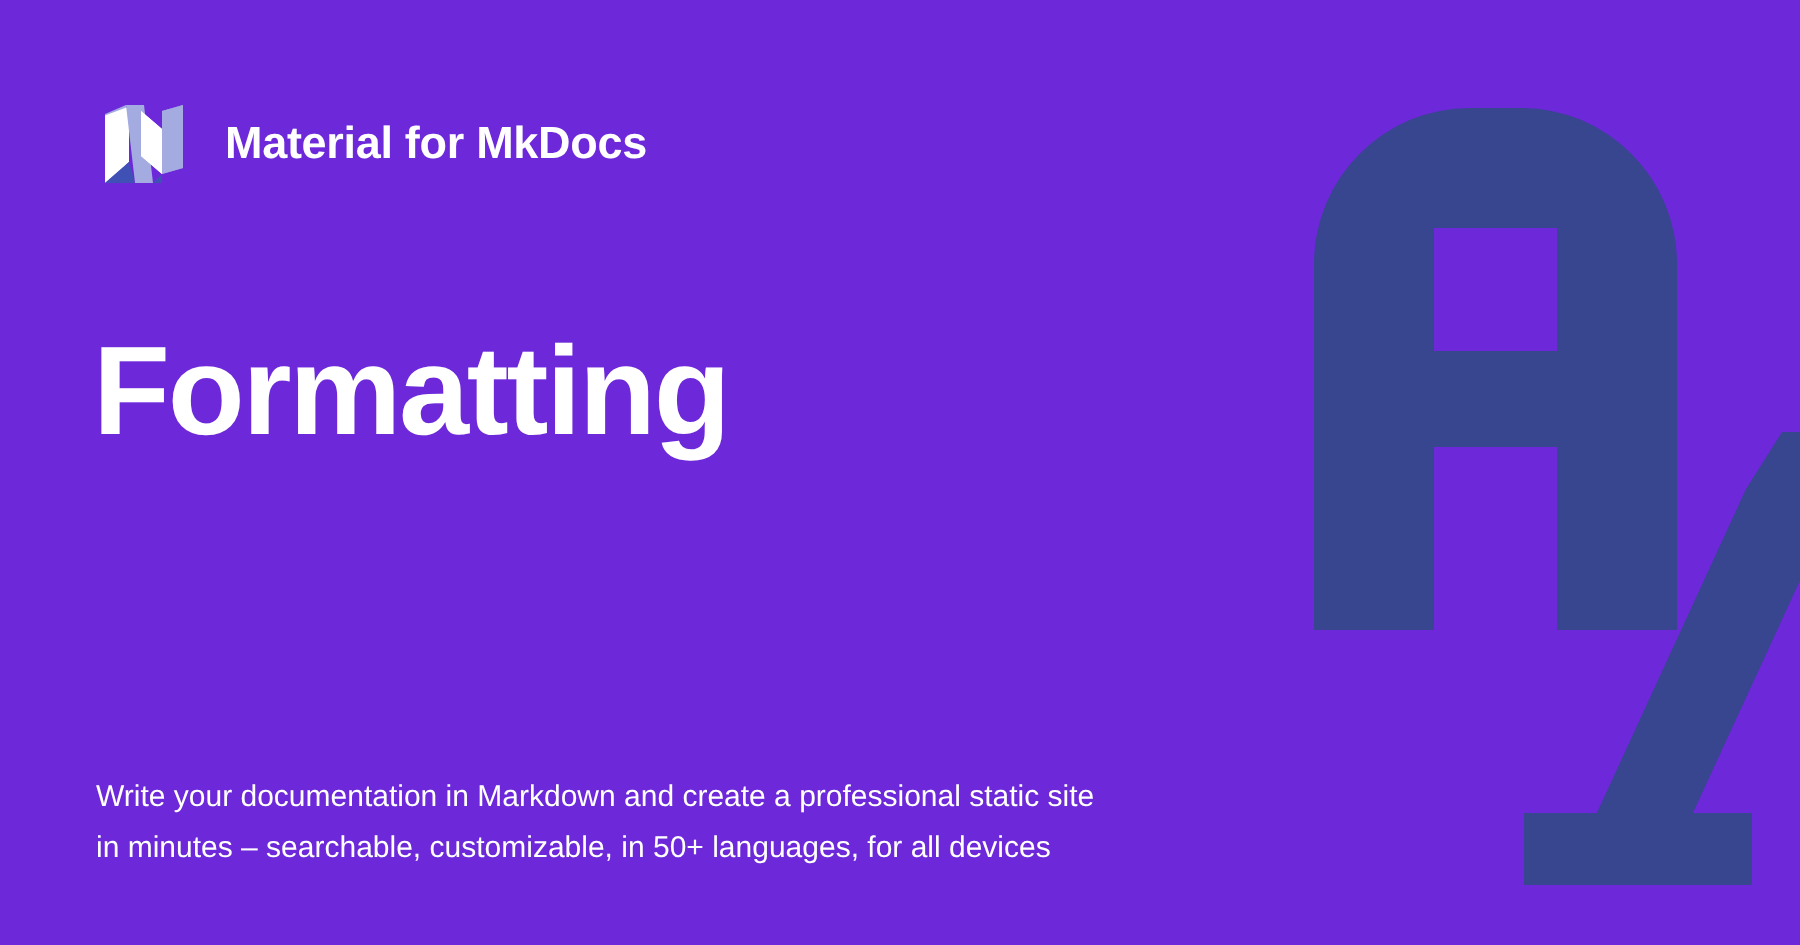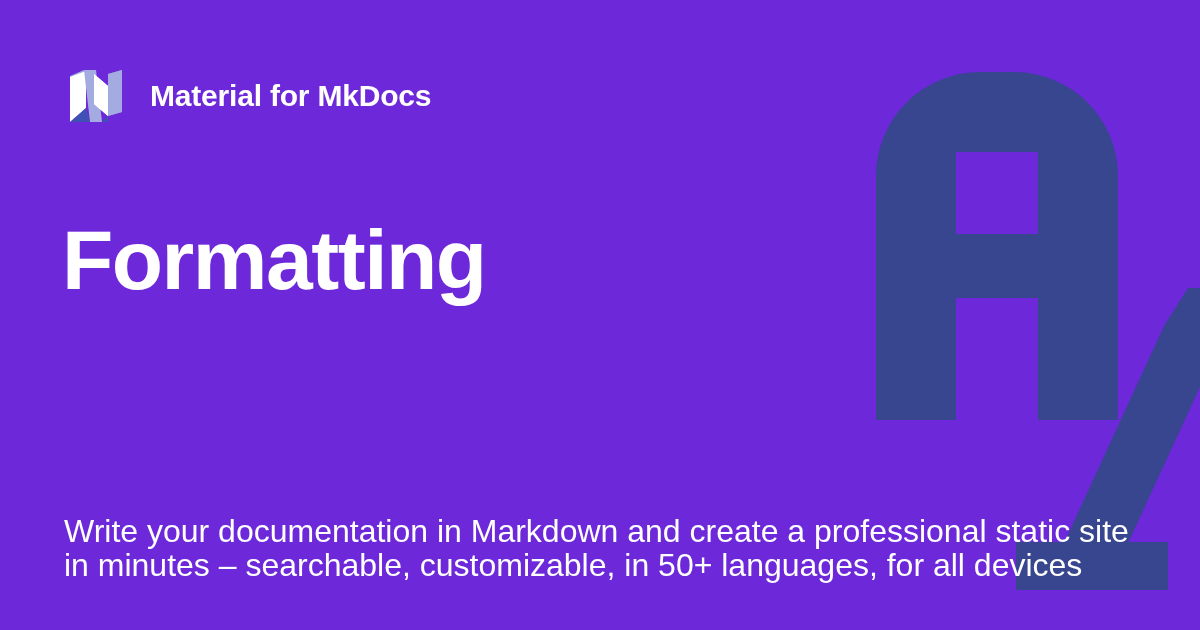--- a/index.html
+++ b/index.html
@@ -89,21 +89,21 @@
 
   
   .description-wrap {
     position: absolute;
     left: 64px;
     bottom: 48px;
     width: 840px;
   }
   .description {
     color: #ffffff;
-    font-size: 32px;
+    font-size: 20px;
     font-weight: normal;
     line-height: 34px;
     margin: 0;
   }
   .description .line {
     display: block;
     white-space: nowrap;
   }
 </style>
 </head>

